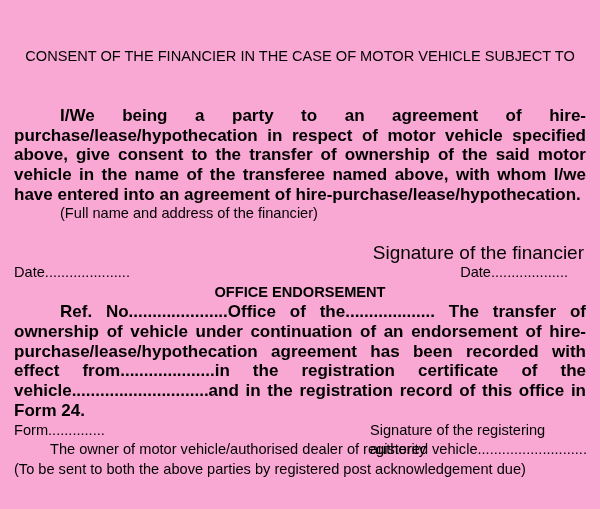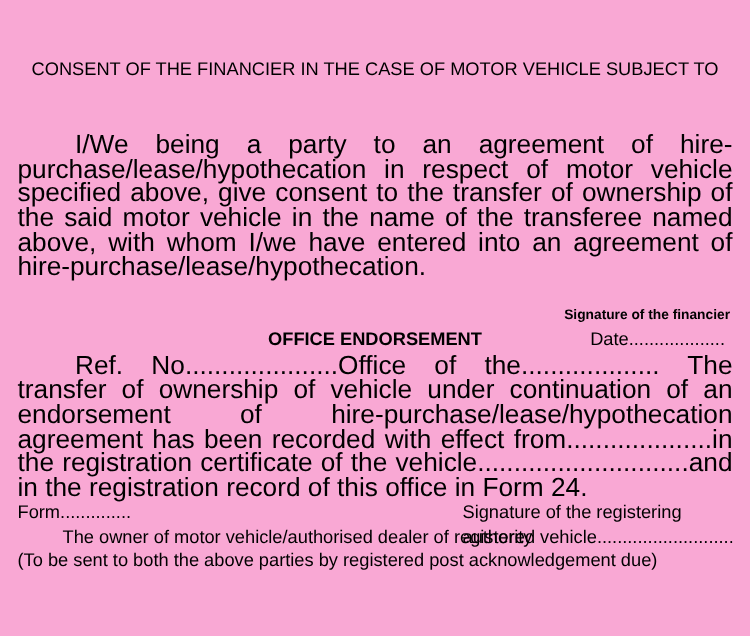--- a/index.html
+++ b/index.html
@@ -34,71 +34,73 @@
     font-size: 14.6px;
     line-height: 19.6px;
     text-align: center;
     white-space: pre-wrap;
   }
   .center {
     text-align: center;
     font-weight: bold;
   }
   .para {
-    font-size: 21px;
+    font-size: 17px;
     line-height: 19.7px;
     text-align: justify;
     text-justify: inter-word;
     text-indent: 46px;
     margin: 0;
+    font-weight: bold;
   }
 
   .sig-right {
     text-align: right;
-    font-size: 11px;
+    font-size: 19px;
     line-height: 19.7px;
     padding-right: 2px;
-    font-weight: bold;
   }
   .sig-auth {
     font-size: 14.6px;
     line-height: 19.7px;
     position: absolute;
     left: 356px;
   }
 
   .dateline {
     position: relative;
     font-size: 14.6px;
     line-height: 19.7px;
   }
   .dateline .rt {
     position: absolute;
-    right: 6px;
+    right: 18px;
     top: 0;
   }
   .clip { overflow: hidden; white-space: nowrap; display:block; }
 </style>
 </head>
 <body>
 
 <div class="page">
 
   <div class="title">
     <div>CONSENT OF THE FINANCIER IN THE CASE OF MOTOR VEHICLE SUBJECT TO</div>
   </div>
 
   <p class="para">I/We being a party to an agreement of hire-purchase/lease/hypothecation in respect of motor vehicle specified above, give consent to the transfer of ownership of the said motor vehicle in the name of the transferee named above, with whom I/we have entered into an agreement of hire-purchase/lease/hypothecation.</p>
 
+  <div class="line" style="padding-left:46px;">(Full name and address of the financier)</div>
 
   <div style="height:19px;"></div>
 
   <div class="sig-right">Signature of the financier</div>
 
   <div class="dateline">
+    <span>Date.....................</span>
     <span class="rt">Date...................</span>
   </div>
 
   <div class="line center">OFFICE ENDORSEMENT</div>
 
   <p class="para">Ref. No.....................Office of the...................  The transfer of ownership of vehicle under continuation of an endorsement of hire-purchase/lease/hypothecation agreement has been recorded with effect from....................in the registration certificate of the vehicle.............................and in the registration record of this office in Form 24.</p>
 
   <div class="dateline">
     <span>Form..............</span>
     <span class="sig-auth">Signature of the registering authority</span>

